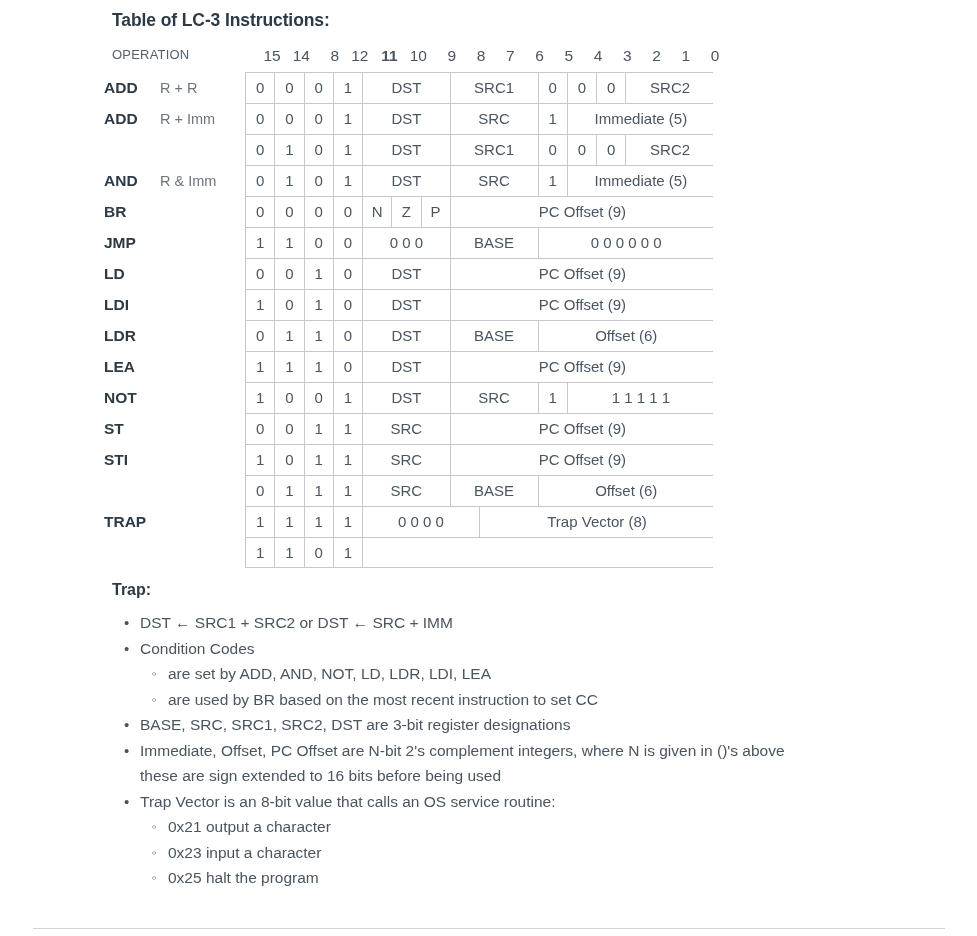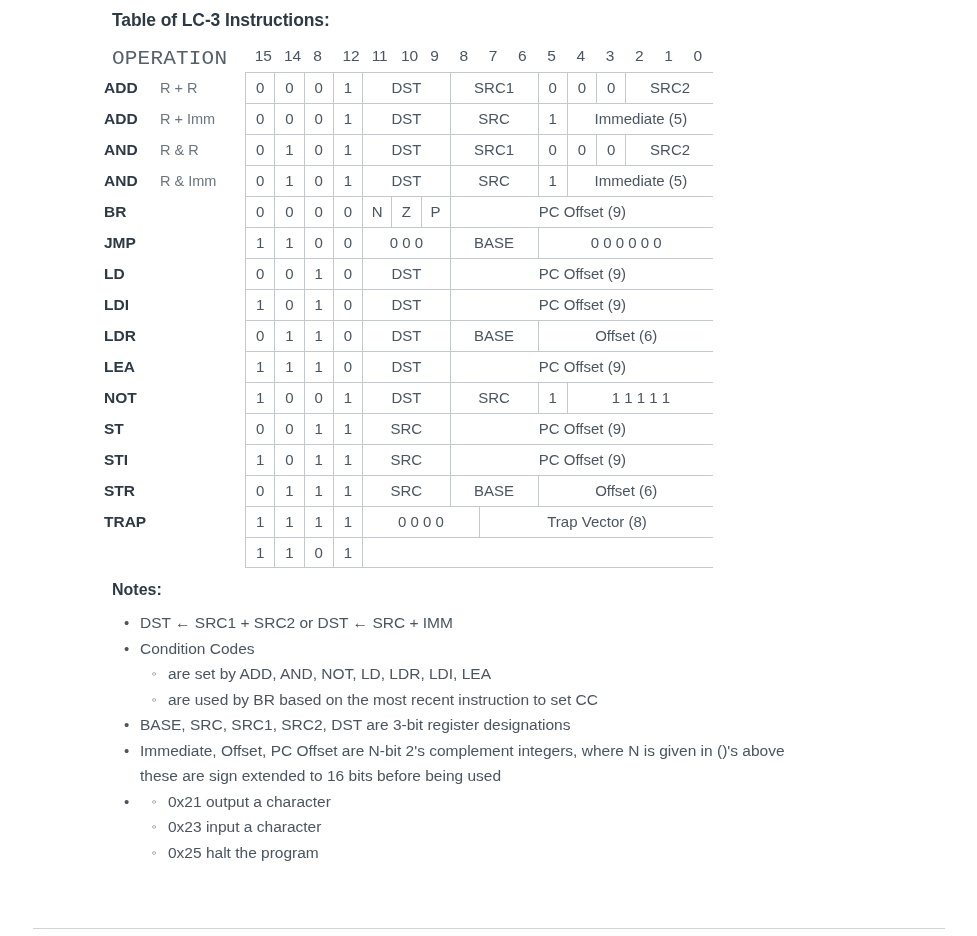--- a/index.html
+++ b/index.html
@@ -38,38 +38,37 @@
     position: absolute;
     left: 112px;
     top: 47px;
     width: 610px;
     height: 22px;
   }
   .op-header {
     position: absolute;
     left: 0px;
     top: 0px;
-    font-size: 21px;
+    font-size: 13px;
     color: #55606b;
     letter-spacing: 0.2px;
-    font-family: Liberation Mono, monospace;
   }
   .bit-ruler {
     position: absolute;
     left: 141px;
     top: 0px;
     width: 469px;
     height: 22px;
   }
   .bit-num {
     position: absolute;
     top: 0;
     font-size: 15.5px;
     color: #4a5560;
-    text-align: left;
+    text-align: right;
     width: 26px;
   }
 
   
   .instr-table {
     position: absolute;
     left: 104px;
     top: 72px;
     width: 610px;
   }
@@ -198,21 +197,21 @@
 
   <div class="doc-title">Table of LC-3 Instructions:</div>
 
   <div class="bit-header">
     <div class="op-header">OPERATION</div>
     <div class="bit-ruler" id="bit-ruler">
         <span class="bit-num" style="left: 1.625px;">15</span>
         <span class="bit-num" style="left: 30.875px;">14</span>
         <span class="bit-num" style="left: 60.125px;">8</span>
         <span class="bit-num" style="left: 89.375px;">12</span>
-        <span class="bit-num" style="left: 118.625px;">11</span>
+        <span class="bit-num" style="left: 118.625px; font-weight: bold;">11</span>
         <span class="bit-num" style="left: 147.875px;">10</span>
         <span class="bit-num" style="left: 177.125px;">9</span>
         <span class="bit-num" style="left: 206.375px;">8</span>
         <span class="bit-num" style="left: 235.625px;">7</span>
         <span class="bit-num" style="left: 264.875px;">6</span>
         <span class="bit-num" style="left: 294.125px;">5</span>
         <span class="bit-num" style="left: 323.375px;">4</span>
         <span class="bit-num" style="left: 352.625px;">3</span>
         <span class="bit-num" style="left: 381.875px;">2</span>
         <span class="bit-num" style="left: 411.125px;">1</span>
@@ -243,21 +242,20 @@
           <div class="cell" style="left: 29.25px; width: 29.25px;">0</div>
           <div class="cell" style="left: 58.5px; width: 29.25px;">0</div>
           <div class="cell" style="left: 87.75px; width: 29.25px;">1</div>
           <div class="cell" style="left: 117px; width: 87.75px;">DST</div>
           <div class="cell" style="left: 204.75px; width: 87.75px;">SRC</div>
           <div class="cell" style="left: 292.5px; width: 29.25px;">1</div>
           <div class="cell nb" style="left: 321.75px; width: 146.25px;">Immediate (5)</div>
         </div>
       </div>
       <div class="row">
-        <div class="oplabel"><span class="mnemonic">AND</span><span class="variant">R &amp; R</span></div>
         <div class="bits">
           <div class="cell" style="left: 0px; width: 29.25px;">0</div>
           <div class="cell" style="left: 29.25px; width: 29.25px;">1</div>
           <div class="cell" style="left: 58.5px; width: 29.25px;">0</div>
           <div class="cell" style="left: 87.75px; width: 29.25px;">1</div>
           <div class="cell" style="left: 117px; width: 87.75px;">DST</div>
           <div class="cell" style="left: 204.75px; width: 87.75px;">SRC1</div>
           <div class="cell" style="left: 292.5px; width: 29.25px;">0</div>
           <div class="cell" style="left: 321.75px; width: 29.25px;">0</div>
           <div class="cell" style="left: 351px; width: 29.25px;">0</div>
@@ -376,21 +374,20 @@
         <div class="bits">
           <div class="cell" style="left: 0px; width: 29.25px;">1</div>
           <div class="cell" style="left: 29.25px; width: 29.25px;">0</div>
           <div class="cell" style="left: 58.5px; width: 29.25px;">1</div>
           <div class="cell" style="left: 87.75px; width: 29.25px;">1</div>
           <div class="cell" style="left: 117px; width: 87.75px;">SRC</div>
           <div class="cell nb" style="left: 204.75px; width: 263.25px;">PC Offset (9)</div>
         </div>
       </div>
       <div class="row">
-        <div class="oplabel"><span class="mnemonic">STR</span></div>
         <div class="bits">
           <div class="cell" style="left: 0px; width: 29.25px;">0</div>
           <div class="cell" style="left: 29.25px; width: 29.25px;">1</div>
           <div class="cell" style="left: 58.5px; width: 29.25px;">1</div>
           <div class="cell" style="left: 87.75px; width: 29.25px;">1</div>
           <div class="cell" style="left: 117px; width: 87.75px;">SRC</div>
           <div class="cell" style="left: 204.75px; width: 87.75px;">BASE</div>
           <div class="cell nb" style="left: 292.5px; width: 175.5px;">Offset (6)</div>
         </div>
       </div>
@@ -409,32 +406,32 @@
         <div class="bits">
           <div class="cell" style="left: 0px; width: 29.25px;">1</div>
           <div class="cell" style="left: 29.25px; width: 29.25px;">1</div>
           <div class="cell" style="left: 58.5px; width: 29.25px;">0</div>
           <div class="cell" style="left: 87.75px; width: 29.25px;">1</div>
           <div class="cell empty nb" style="left: 117px; width: 351px;"></div>
         </div>
       </div>
     </div>
 
-  <div class="notes-title">Notes:</div>
+  <div class="notes-title">Trap:</div>
 
   <div class="notes">
     <ul class="lvl1" id="notes-list">
         <li><span class="bullet">•</span><span class="subline">DST ← SRC1 + SRC2    or    DST ← SRC + IMM</span></li>
         <li><span class="bullet">•</span><span>Condition Codes</span><ul class="lvl2">
             <li><span class="bullet">◦</span><span>are set by ADD, AND, NOT, LD, LDR, LDI, LEA</span></li>
             <li><span class="bullet">◦</span><span>are used by BR based on the most recent instruction to set CC</span></li>
           </ul></li>
         <li><span class="bullet">•</span><span>BASE, SRC, SRC1, SRC2, DST are 3-bit register designations</span></li>
         <li><span class="bullet">•</span><span>Immediate, Offset, PC Offset are N-bit 2's complement integers, where N is given in ()'s above</span><span class="subline">these are sign extended to 16 bits before being used</span></li>
-        <li><span class="bullet">•</span><ul class="lvl2">
+        <li><span class="bullet">•</span><span>Trap Vector is an 8-bit value that calls an OS service routine:</span><ul class="lvl2">
             <li><span class="bullet">◦</span><span>0x21 output a character</span></li>
             <li><span class="bullet">◦</span><span>0x23 input a character</span></li>
             <li><span class="bullet">◦</span><span>0x25 halt the program</span></li>
           </ul></li>
       </ul>
   </div>
 
   <div class="hr-bottom"></div>
 
 </div>

